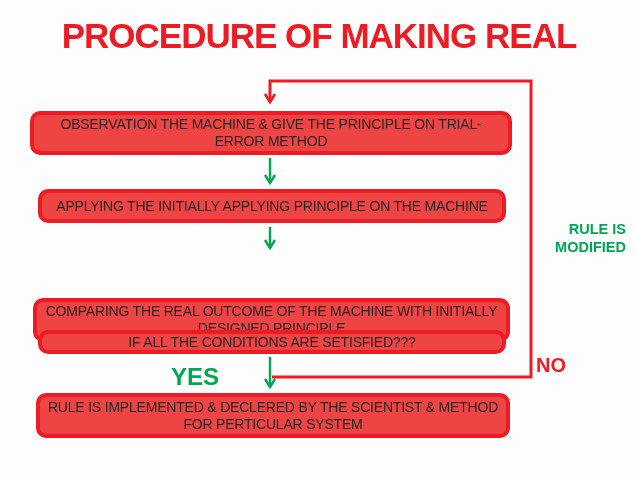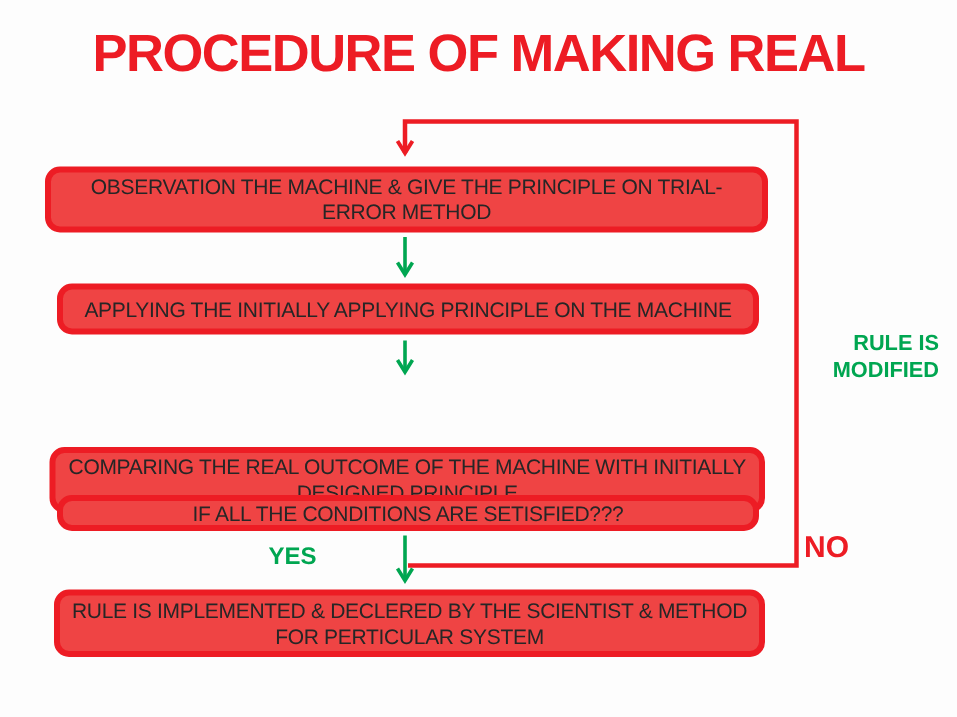--- a/index.html
+++ b/index.html
@@ -50,21 +50,21 @@
   #step-5 { left: 36px;  top: 393px; width: 474px; height: 45px; }
   .label {
     position: absolute;
     font-weight: bold;
   }
   .label-yes {
     left: 170px;
     top: 363px;
     width: 50px;
     text-align: center;
-    font-size: 16px;
+    font-size: 24px;
     color: var(--green);
   }
   .label-no {
     left: 536px;
     top: 354px;
     width: 44px;
     font-size: 20px;
     color: var(--red);
   }
   .label-rule-modified {

